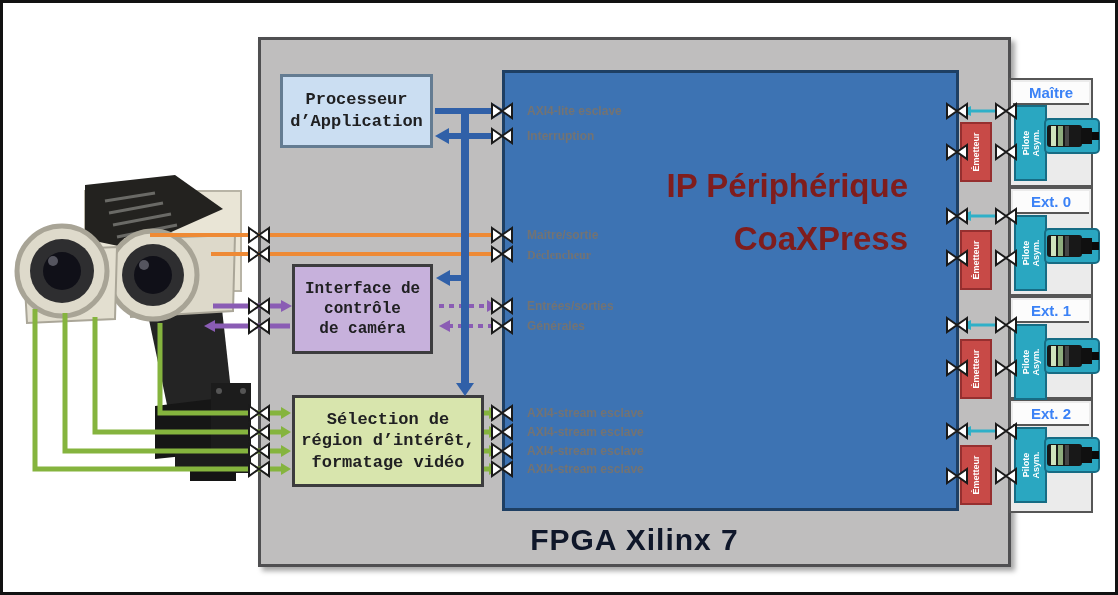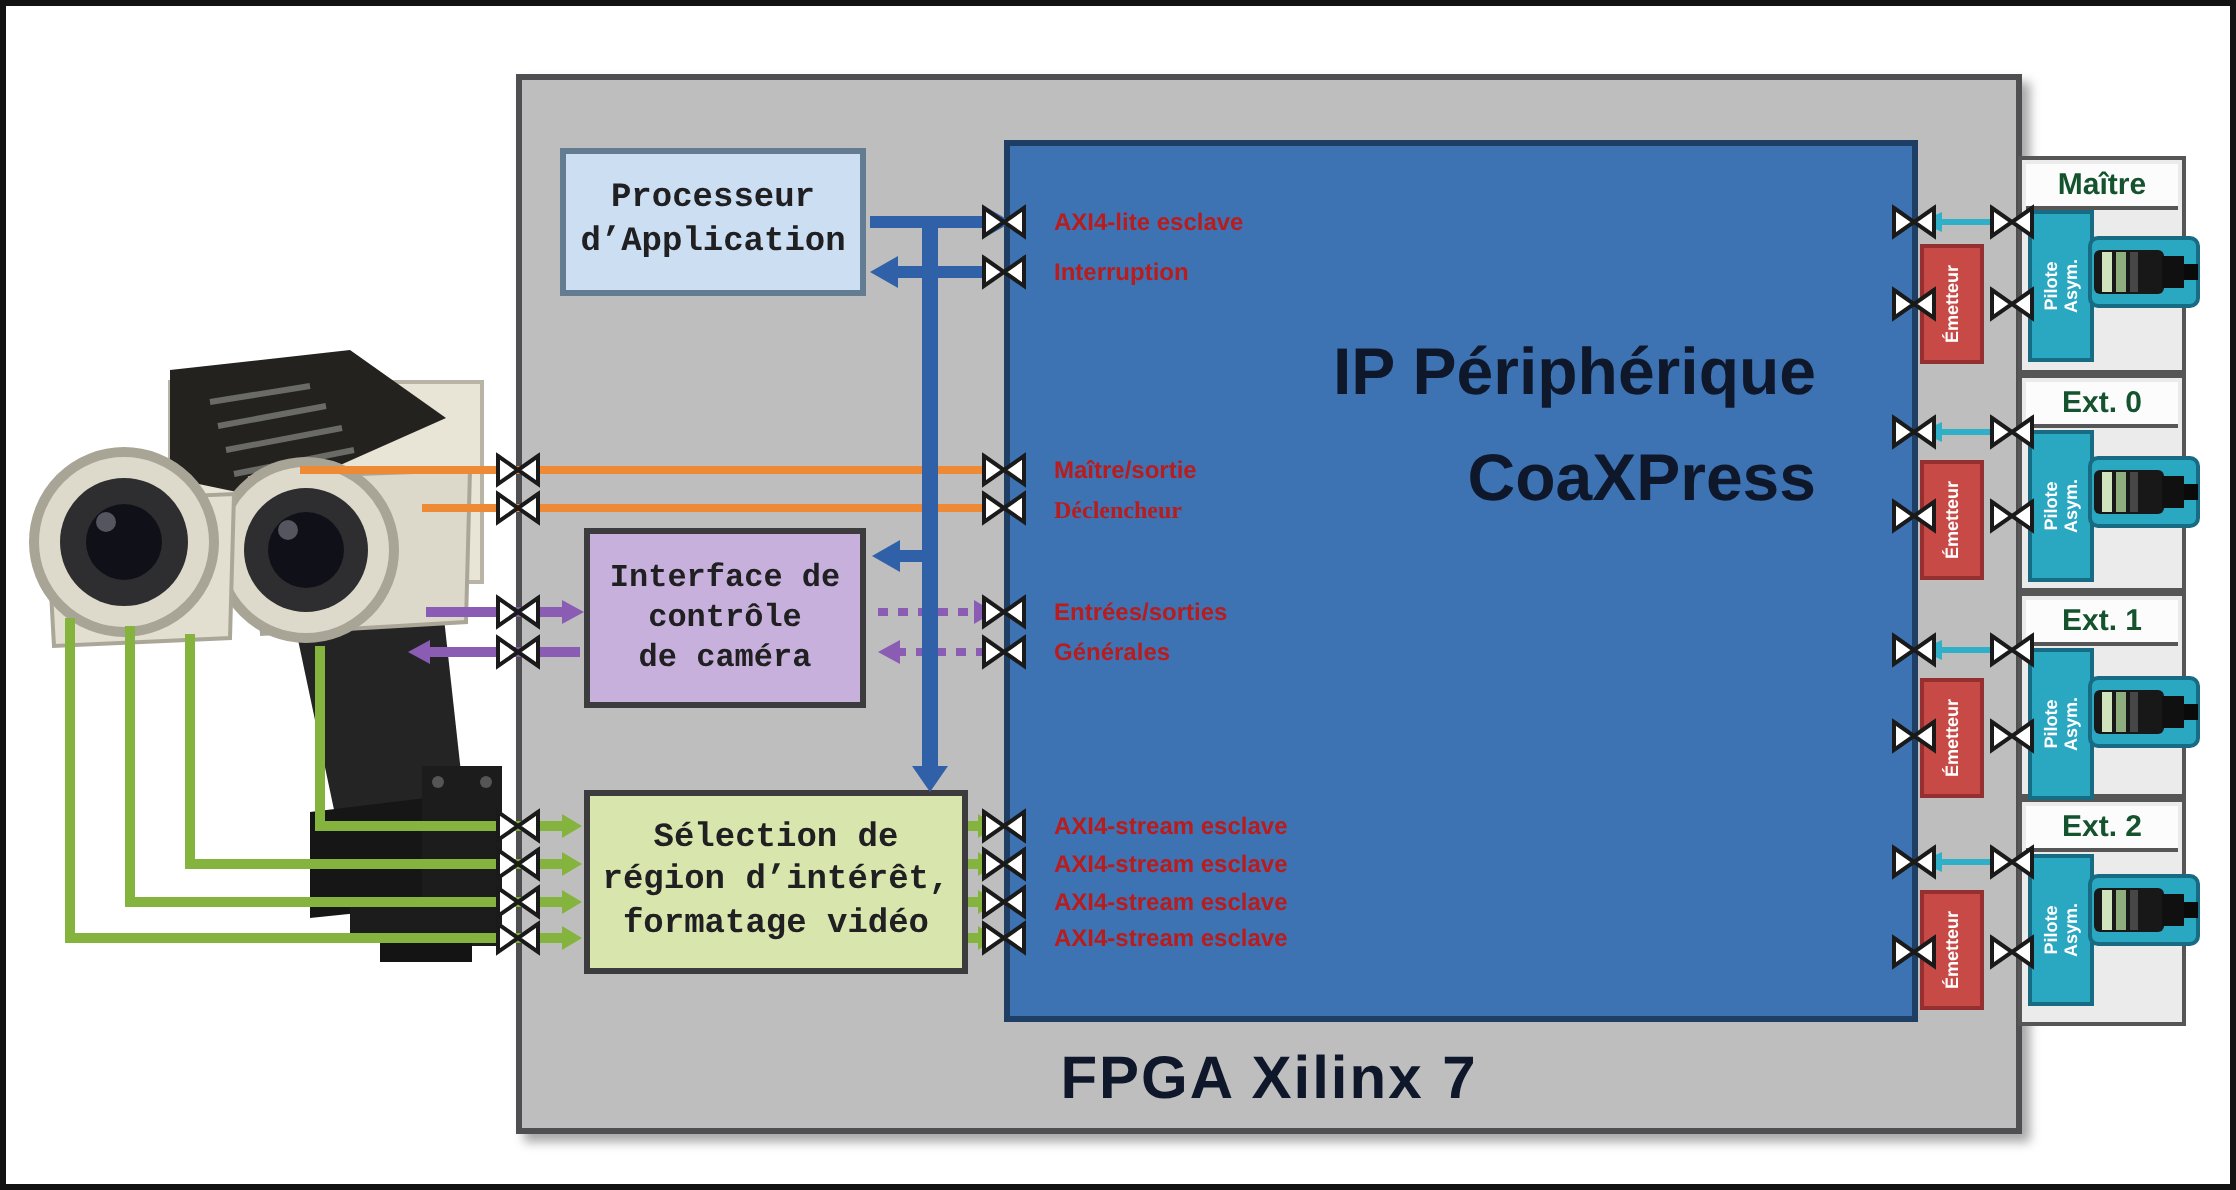--- a/index.html
+++ b/index.html
@@ -27,29 +27,29 @@
   #proc-box{left:277px;top:71px;width:153px;height:74px;background:#cbdef2;
             border:3px solid #647c92;font-size:17px;line-height:1.3;}
   #camctl-box{left:289px;top:261px;width:141px;height:90px;background:#c7b1dc;
             border:3px solid #3c3c3e;font-size:16px;line-height:1.25;}
   #roi-box{left:289px;top:392px;width:192px;height:92px;background:#d8e5ad;
             border:3px solid #3c3c3e;font-size:17px;line-height:1.25;}
   
   #ip-box{left:499px;top:67px;width:457px;height:441px;background:#3d73b3;
           border:3px solid #1e3f63;box-sizing:border-box;z-index:2;}
   #ip-title{left:560px;top:156px;width:345px;text-align:right;z-index:3;
-            color:#0f172a;font-weight:bold;font-size:33px;line-height:53px;}
-  .port-label{z-index:3;color:#b91c1c;font-weight:bold;font-size:12px;
+            color:#7f1d1d;font-weight:bold;font-size:33px;line-height:53px;}
+  .port-label{z-index:3;color:#737373;font-weight:bold;font-size:12px;
               height:16px;line-height:16px;white-space:nowrap;text-align:center;}
   
   .card{background:#ebebeb;border:2px solid #565656;box-sizing:border-box;z-index:2;}
   .card-label{position:absolute;left:2px;right:2px;top:2px;height:21px;
               background:#fcfcfc;border-bottom:2px solid #565656;
               display:flex;align-items:center;justify-content:center;
-              font-size:15px;font-weight:bold;color:#14532d;}
+              font-size:15px;font-weight:bold;color:#3b82f6;}
   .red-block{width:32px;background:#c84a47;border:2px solid #962f2f;
              box-sizing:border-box;z-index:3;overflow:hidden;}
   .teal-block{width:33px;background:#2aa7c1;border:2px solid #176c84;
              box-sizing:border-box;z-index:3;overflow:hidden;}
   .vtext{position:absolute;left:50%;top:50%;width:64px;
          transform:translate(-50%,-50%) rotate(-90deg);
          color:#fff;font-weight:bold;font-size:9px;line-height:1.15;
          text-align:center;}
   .vtext.wrap{width:40px;}
   .conn{z-index:3;}

